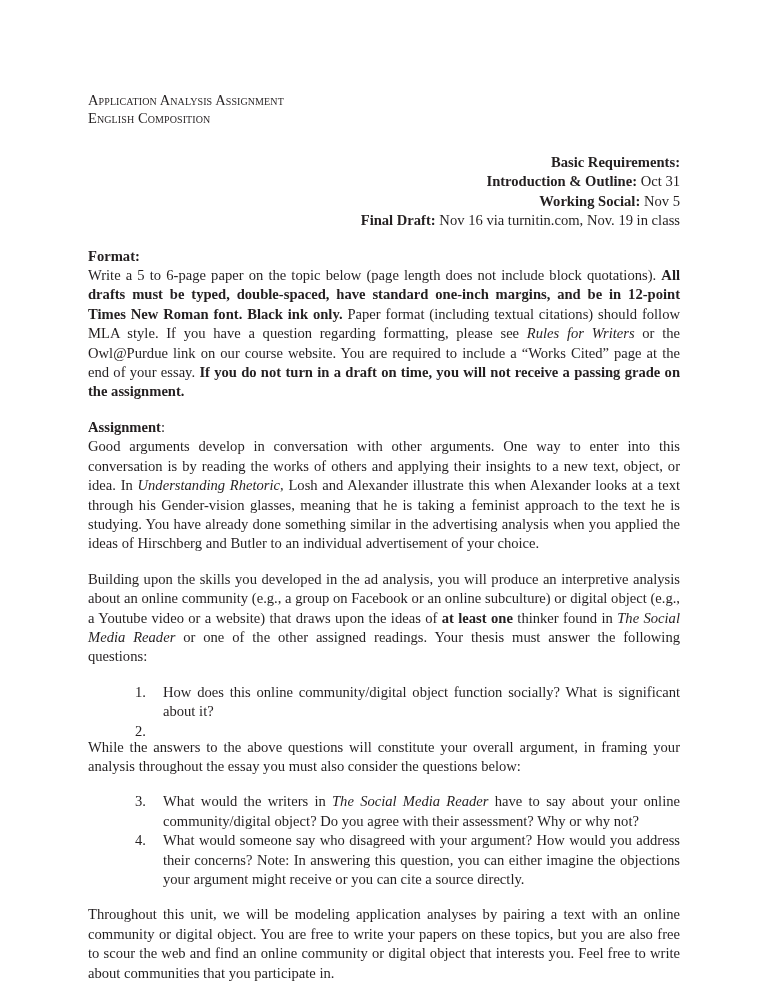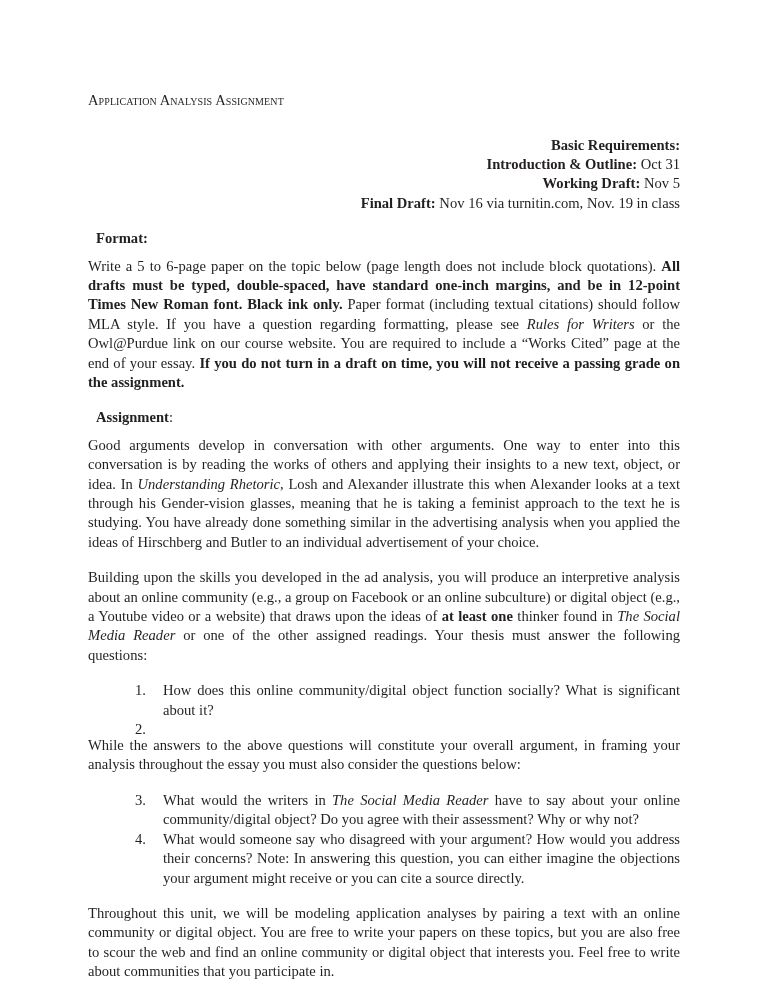--- a/index.html
+++ b/index.html
@@ -47,21 +47,21 @@
     font-size: 14.6px;
     line-height: 19.4px;
     text-align: justify;
     text-justify: inter-word;
     margin: 0;
     hyphens: none;
   }
   .heading-line {
     font-size: 14.6px;
     line-height: 19.4px;
-    margin: 8px;
+    margin: 0;
     text-align: left;
   }
   .req-line {
     font-size: 14.6px;
     line-height: 19.4px;
     margin: 0;
     text-align: right;
     white-space: nowrap;
   }
   b, .b { font-weight: bold; }
@@ -98,31 +98,32 @@
   }
 </style>
 </head>
 <body>
 
 <div class="page">
   <div class="doc">
 
     <div class="header-block">
       <div class="header-line">Application Analysis Assignment</div>
+      <div class="header-line">English Composition</div>
     </div>
 
     <div class="block">
       <div class="req-line">
         <b>Basic Requirements:</b>
       </div>
       <div class="req-line">
         <b>Introduction &amp; Outline:</b><span>&nbsp;</span><span>Oct 31</span>
       </div>
       <div class="req-line">
-        <b>Working Draft:</b><span>&nbsp;</span><span>Nov 5</span>
+        <b>Working Social:</b><span>&nbsp;</span><span>Nov 5</span>
       </div>
       <div class="req-line">
         <b>Final Draft:</b><span>&nbsp;</span><span>Nov 16 via turnitin.com, Nov. 19 in class</span>
       </div>
     </div>
 
     <div class="block">
       <div class="heading-line">
         <b>Format:</b>
       </div>

